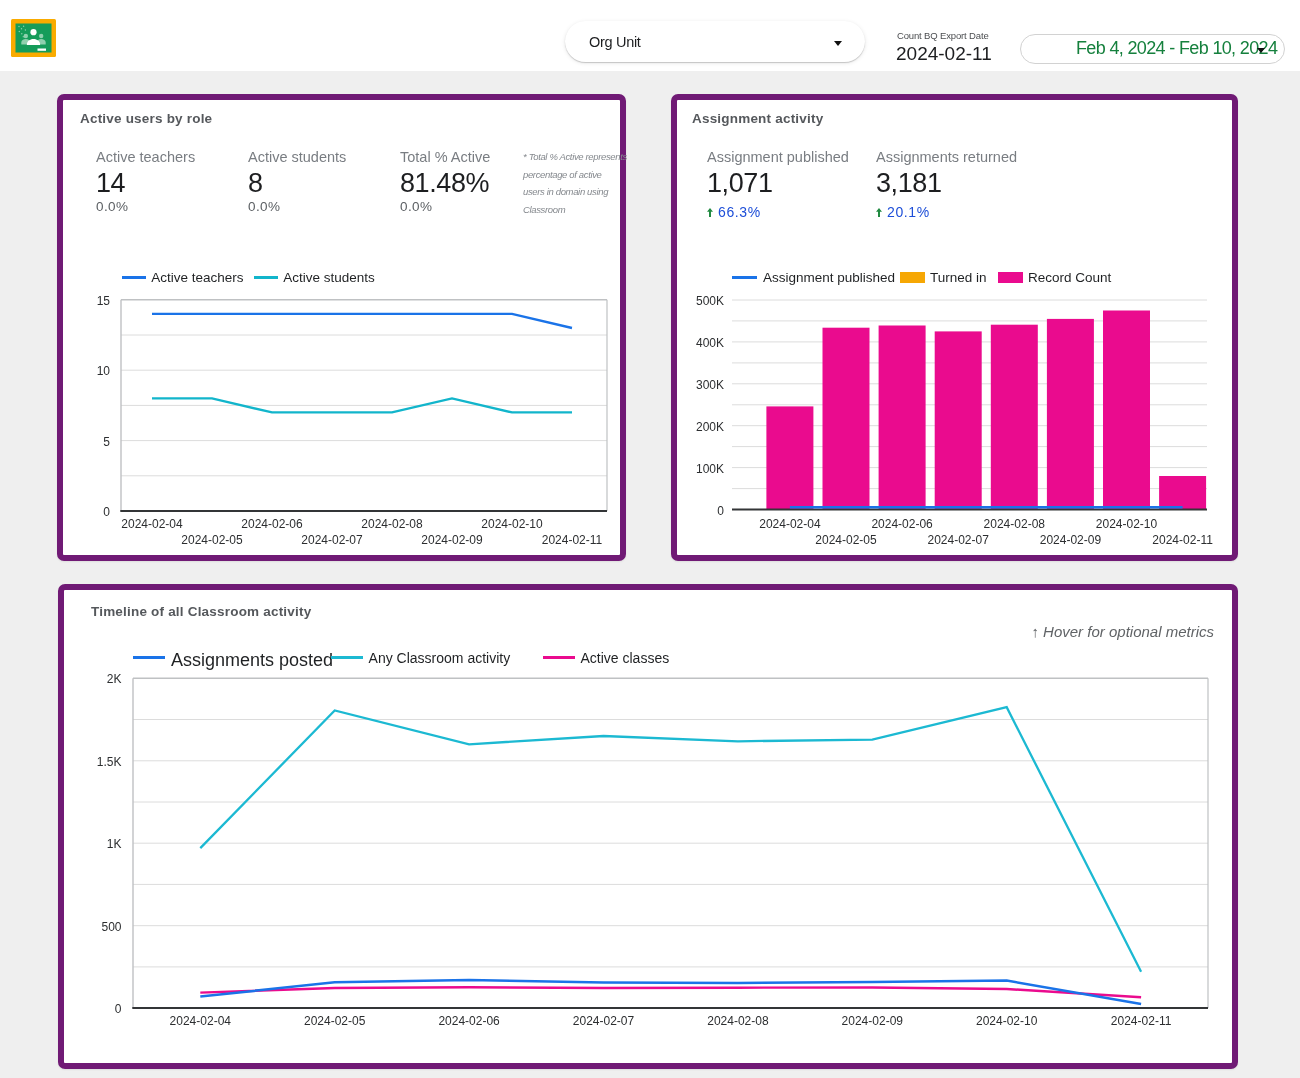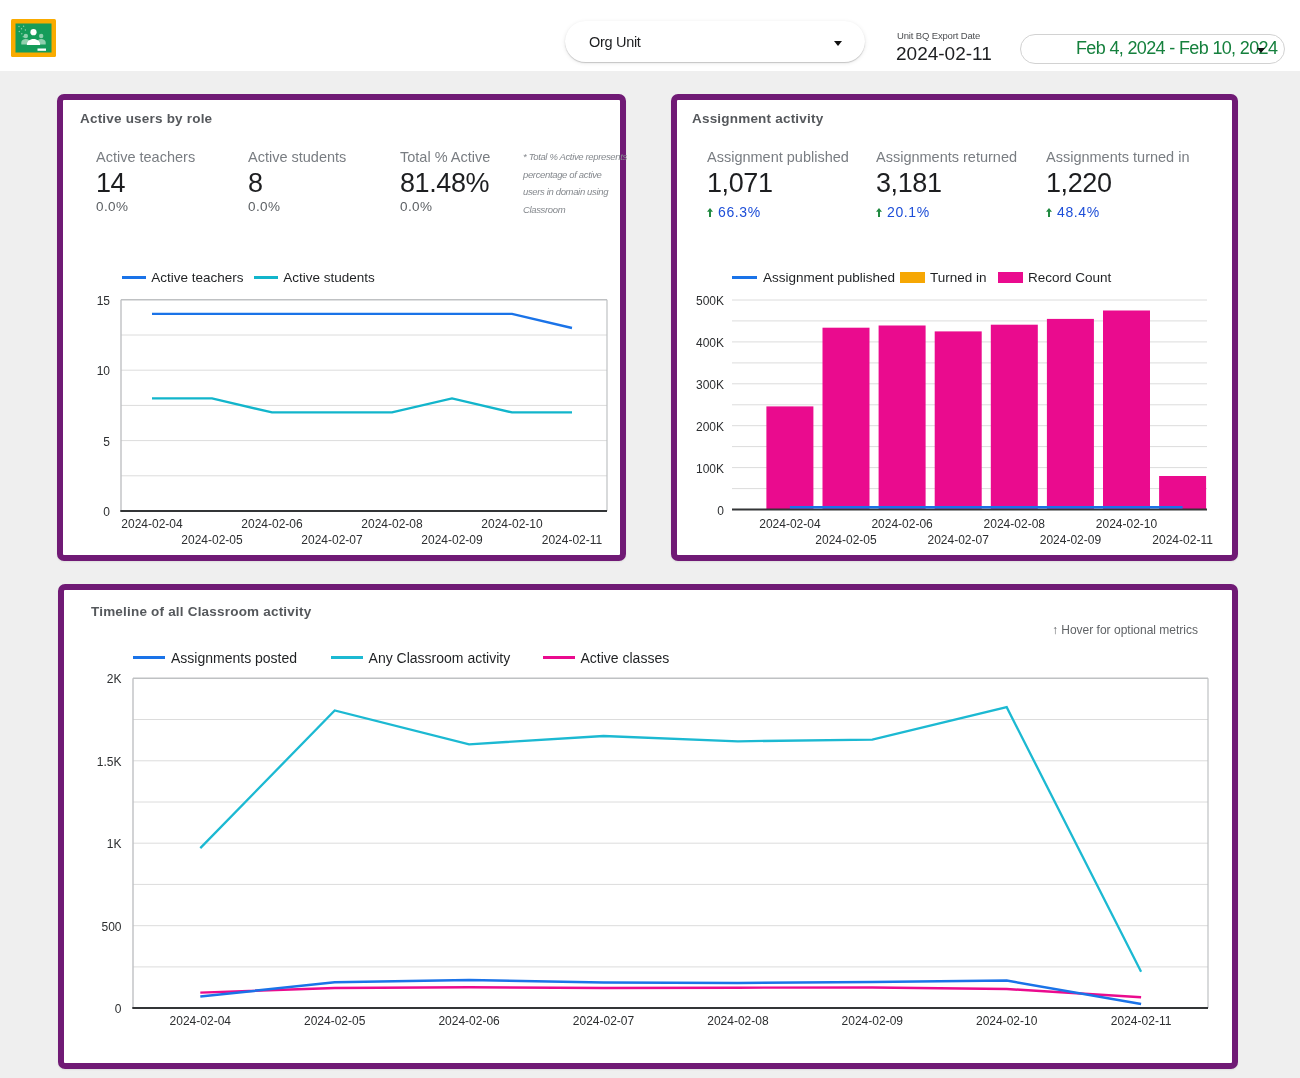--- a/index.html
+++ b/index.html
@@ -32,21 +32,21 @@
 <g fill="#ffffff">
 <circle cx="22.5" cy="13.2" r="3.1"></circle>
 <path d="M15.9 25.5c0-3 2.9-5.4 6.6-5.4s6.6 2.4 6.6 5.4v0.4H15.9z"></path>
 </g>
 <path d="M10 25.9 h25 v-1.5 h2 v1.5 h-2z" fill="none"></path>
 <rect x="26.5" y="29.5" width="8.5" height="2.3" fill="#ffffff"></rect>
 </svg>
 <div class="abs" style="left:565px;top:21px;width:300px;height:41px;border-radius:21px;background:#fff;box-shadow:0 1px 1px rgba(0,0,0,0.18),0 1px 4px rgba(0,0,0,0.10);"></div>
 <div class="abs" style="left:589px;top:34.3px;font-size:14.5px;line-height:16px;letter-spacing:-0.3px;color:#1d1e20;">Org Unit</div>
 <div class="caret" style="left:833.5px;top:40.5px;"></div>
-<div class="abs" style="left:897px;top:29.5px;font-size:9.5px;letter-spacing:-0.15px;color:#4c4e51;">Unit BQ Export Date</div>
+<div class="abs" style="left:897px;top:29.5px;font-size:9.5px;letter-spacing:-0.15px;color:#4c4e51;">Count BQ Export Date</div>
 <div class="abs" style="left:896px;top:43px;font-size:19px;color:#1d1e20;">2024-02-11</div>
 <div class="abs" style="left:1020px;top:34px;width:265px;height:30px;border-radius:15px;background:#fff;border:1px solid #d2d2d2;"></div>
 <div class="abs" style="left:1076px;top:40px;font-size:18px;line-height:17px;letter-spacing:-0.65px;color:#15803d;">Feb 4, 2024 - Feb 10, 2024</div>
 <div class="caret" style="left:1256.5px;top:47.5px;"></div>
 <div class="card" style="left:57px;top:94px;width:569px;height:467px;">
     <div class="ctitle" style="left:17px;top:11px;">Active users by role</div>
     <div class="abs" style="left:33px;top:49px;">
       <div class="mlabel">Active teachers</div>
       <div class="mvalue">14</div>
       <div class="msub">0.0%</div>
@@ -101,27 +101,20 @@
           <path d="M3 0 L6 3.8 H4 V9 H2 V3.8 H0 Z" fill="#218a41"></path>
         </svg>66.3%</div>
     </div>
     <div class="abs" style="left:199px;top:49px;">
       <div class="mlabel">Assignments returned</div>
       <div class="mvalue">3,181</div>
       <div class="mgreen"><svg width="6" height="9" viewBox="0 0 6 9" style="margin-right:5px">
           <path d="M3 0 L6 3.8 H4 V9 H2 V3.8 H0 Z" fill="#218a41"></path>
         </svg>20.1%</div>
     </div>
-    <div class="abs" style="left:369px;top:49px;">
-      <div class="mlabel">Assignments turned in</div>
-      <div class="mvalue">1,220</div>
-      <div class="mgreen"><svg width="6" height="9" viewBox="0 0 6 9" style="margin-right:5px">
-          <path d="M3 0 L6 3.8 H4 V9 H2 V3.8 H0 Z" fill="#218a41"></path>
-        </svg>48.4%</div>
-    </div>
     <div class="abs" style="left:55.3px;top:176.4px;width:25px;height:3px;background:#1a73e8"></div>
     <div class="abs legtxt" style="left:86px;top:170px;">Assignment published</div>
     <div class="abs" style="left:222.6px;top:172px;width:25px;height:10.7px;background:#f6a704"></div>
     <div class="abs legtxt" style="left:253px;top:170px;">Turned in</div>
     <div class="abs" style="left:320.8px;top:172px;width:25px;height:10.7px;background:#ea0b8e"></div>
     <div class="abs legtxt" style="left:351px;top:170px;">Record Count</div>
     <svg width="567" height="466" viewBox="0 0 567 466" style="position:absolute;left:0;top:0">
       <line x1="55" y1="388.6" x2="530" y2="388.6" stroke="#dcdcdc" stroke-width="1"></line>
       <line x1="55" y1="367.6" x2="530" y2="367.6" stroke="#dcdcdc" stroke-width="1"></line>
       <line x1="55" y1="346.6" x2="530" y2="346.6" stroke="#dcdcdc" stroke-width="1"></line>
@@ -153,23 +146,23 @@
       <text x="225.1" y="428.3" font-size="12" fill="#2c2e30" text-anchor="middle">2024-02-06</text>
       <text x="281.2" y="444.2" font-size="12" fill="#2c2e30" text-anchor="middle">2024-02-07</text>
       <text x="337.3" y="428.3" font-size="12" fill="#2c2e30" text-anchor="middle">2024-02-08</text>
       <text x="393.4" y="444.2" font-size="12" fill="#2c2e30" text-anchor="middle">2024-02-09</text>
       <text x="449.5" y="428.3" font-size="12" fill="#2c2e30" text-anchor="middle">2024-02-10</text>
       <text x="505.6" y="444.2" font-size="12" fill="#2c2e30" text-anchor="middle">2024-02-11</text>
     </svg>
   </div>
 <div class="card" style="left:58px;top:584px;width:1180px;height:485px;">
     <div class="ctitle" style="left:27px;top:14px;">Timeline of all Classroom activity</div>
-    <div class="abs" style="right:34px;top:33px;font-size:12px;color:#606366;">↑ Hover for optional metrics</div>
+    <div class="abs" style="right:18px;top:33px;font-size:15px;font-style:italic;color:#606366;">↑ Hover for optional metrics</div>
     <div class="abs" style="left:69px;top:66.4px;width:32px;height:3px;background:#1a73e8"></div>
-    <div class="abs legtxt" style="left:107px;top:59.6px;font-size:14px;">Assignments posted</div>
+    <div class="abs legtxt" style="left:107px;top:59.6px;font-size:18px;">Assignments posted</div>
     <div class="abs" style="left:267.4px;top:66.4px;width:32px;height:3px;background:#1cb9d2"></div>
     <div class="abs legtxt" style="left:304.6px;top:59.6px;font-size:14px;">Any Classroom activity</div>
     <div class="abs" style="left:479.3px;top:66.4px;width:32px;height:3px;background:#ea0b8e"></div>
     <div class="abs legtxt" style="left:516.5px;top:59.6px;font-size:14px;">Active classes</div>
     <svg width="1180" height="485" viewBox="0 0 1180 485" style="position:absolute;left:0;top:0">
       <line x1="69" y1="376.9" x2="1144" y2="376.9" stroke="#dcdcdc" stroke-width="1"></line>
       <line x1="69" y1="335.7" x2="1144" y2="335.7" stroke="#dcdcdc" stroke-width="1"></line>
       <line x1="69" y1="294.4" x2="1144" y2="294.4" stroke="#dcdcdc" stroke-width="1"></line>
       <line x1="69" y1="253.2" x2="1144" y2="253.2" stroke="#dcdcdc" stroke-width="1"></line>
       <line x1="69" y1="212.0" x2="1144" y2="212.0" stroke="#dcdcdc" stroke-width="1"></line>

